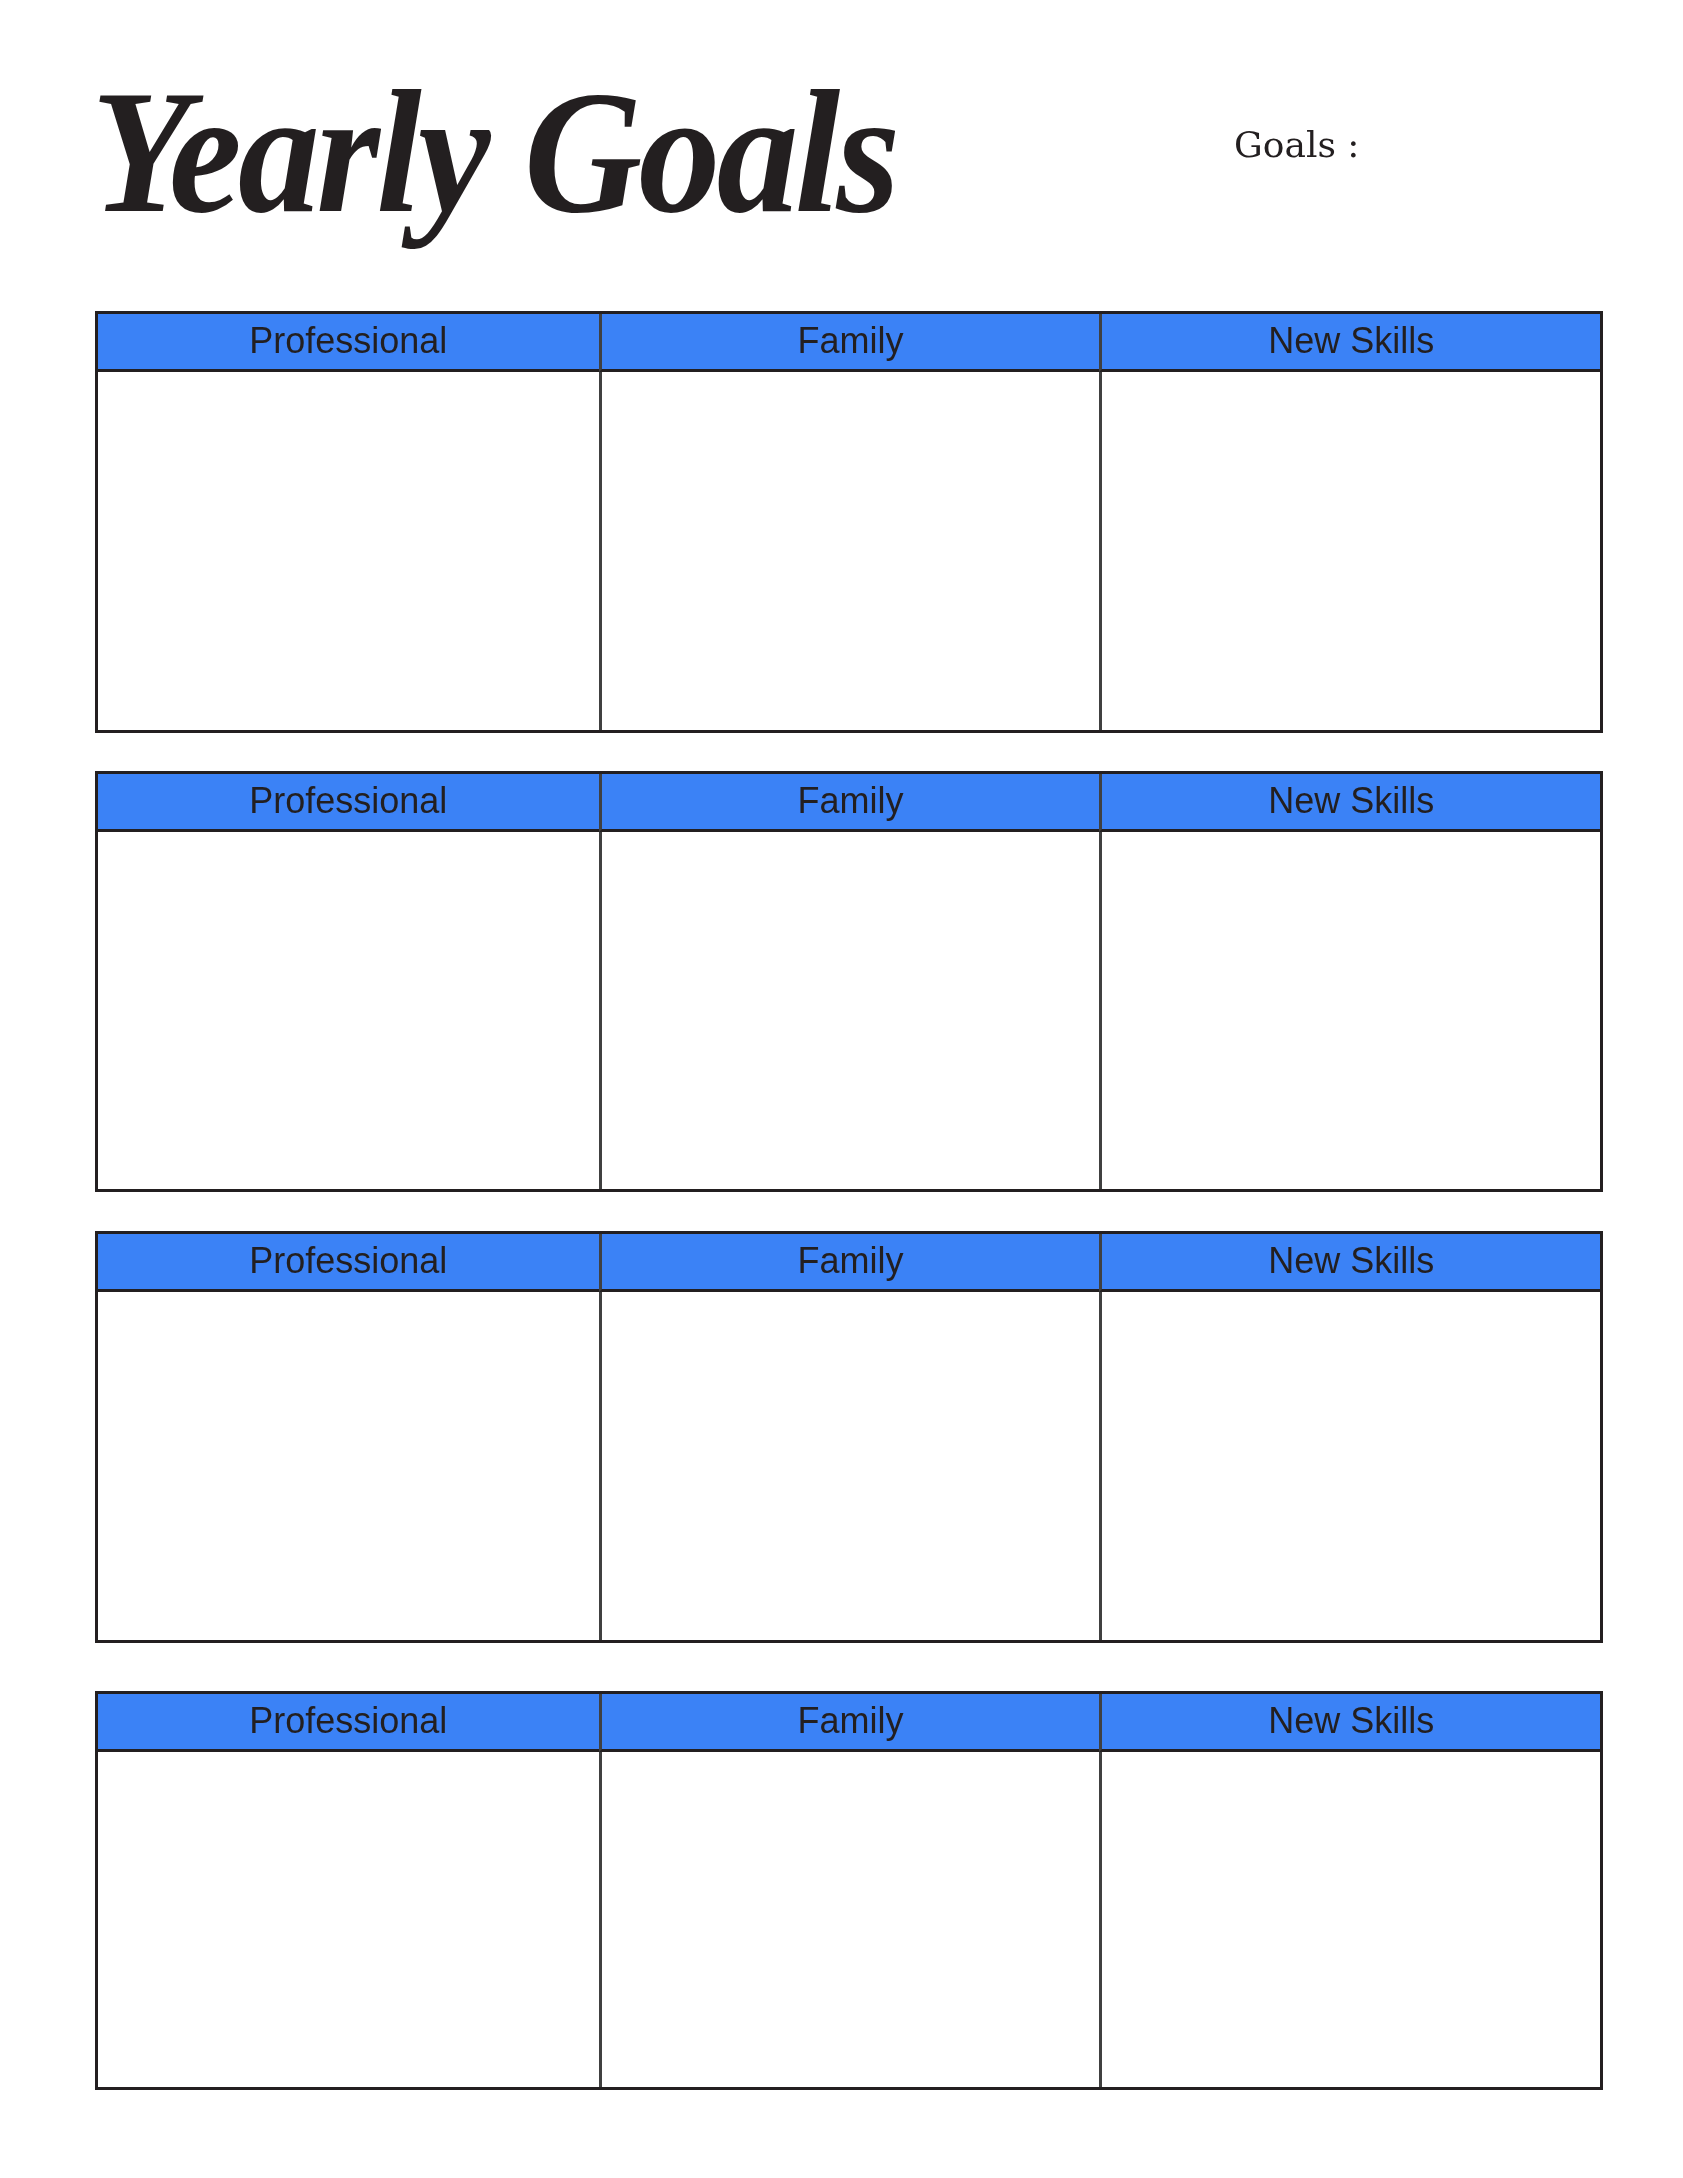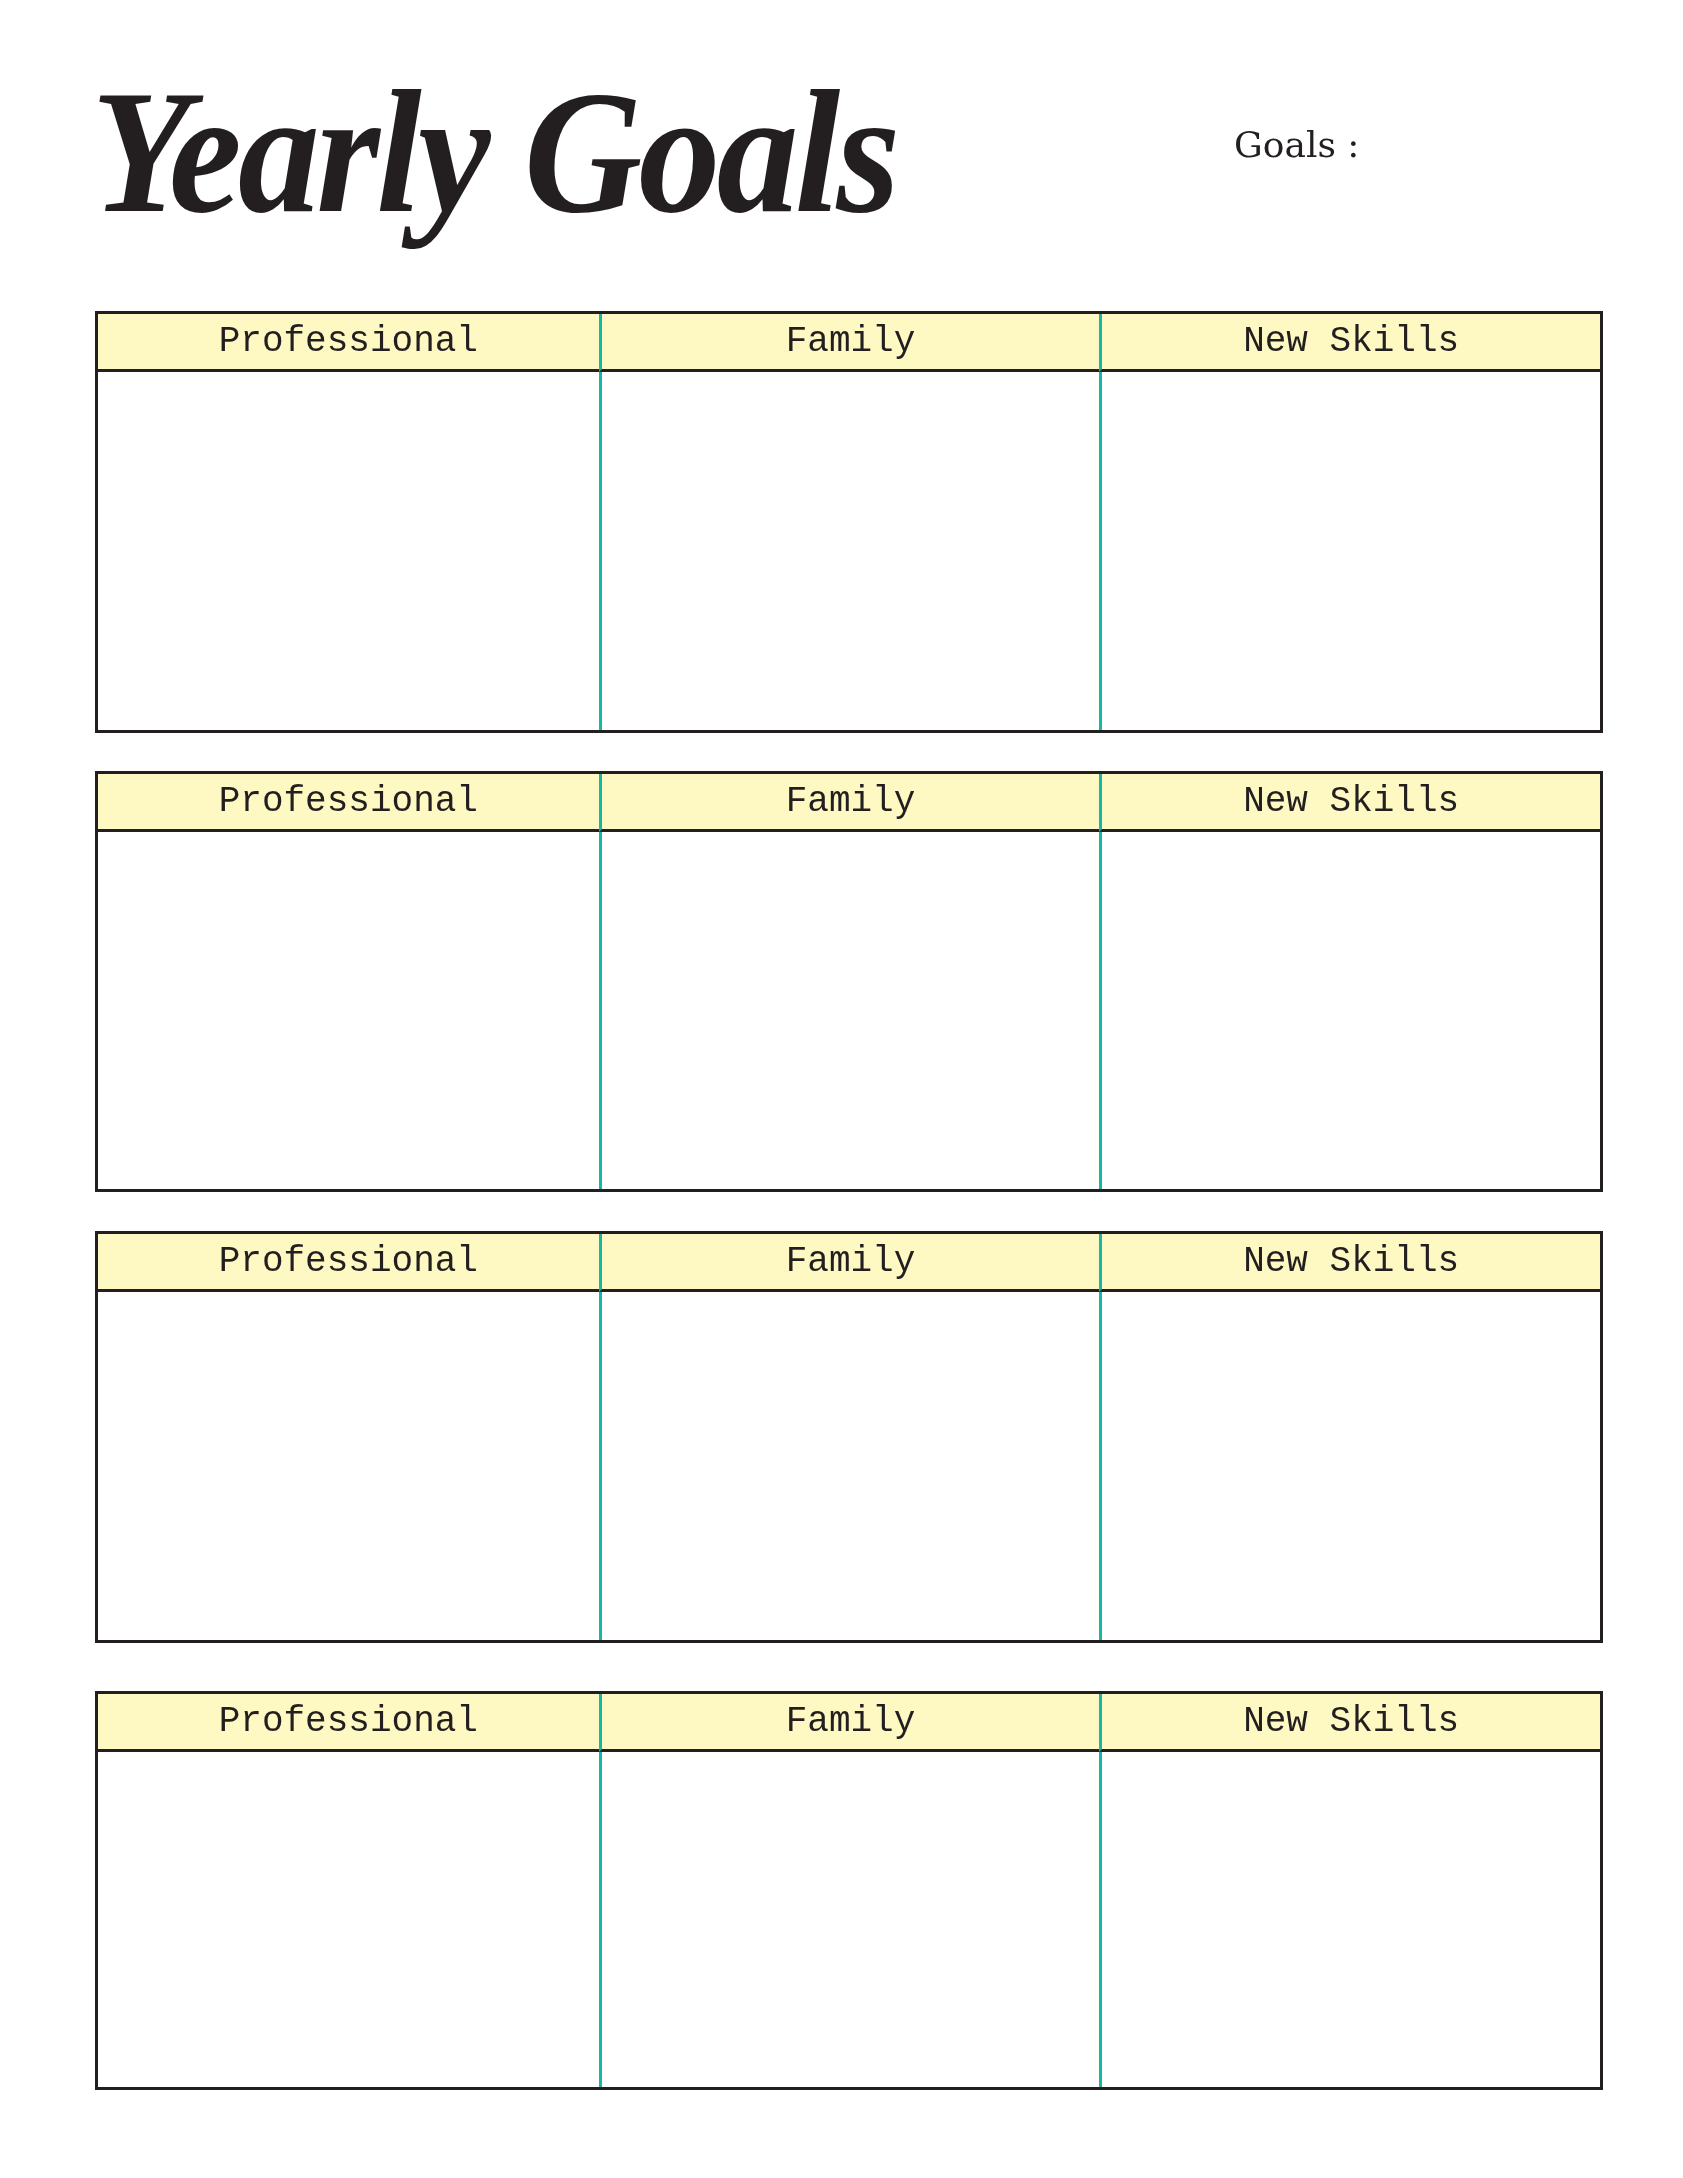--- a/index.html
+++ b/index.html
@@ -38,33 +38,33 @@
       left: 95px;
       width: 1508px;
       border: 3px solid #231f20;
       display: grid;
       grid-template-columns: 1fr 1fr 1fr;
       grid-template-rows: 58px 1fr;
       background: #ffffff;
     }
 
     .hcell {
-      background: #fef9c3;
+      background: #3b82f6;
       border-bottom: 3px solid #231f20;
       display: flex;
       align-items: center;
       justify-content: center;
-      font-family: Liberation Mono, monospace;
+      font-family: Liberation Sans, sans-serif;
       font-size: 36px;
       color: #231f20;
       white-space: nowrap;
       padding-bottom: 1px;
     }
     .bcell { background: #ffffff; }
-    .col2, .col3 { border-left: 3px solid #14b8a6; }
+    .col2, .col3 { border-left: 3px solid #404040; }
   </style>
 </head>
 <body>
 
 <div class="title">Yearly Goals</div>
 
 <div class="year-label">Goals :</div>
 
 <div class="block" style="top:311px; height:422px;">
   <div class="hcell col1">Professional</div>

